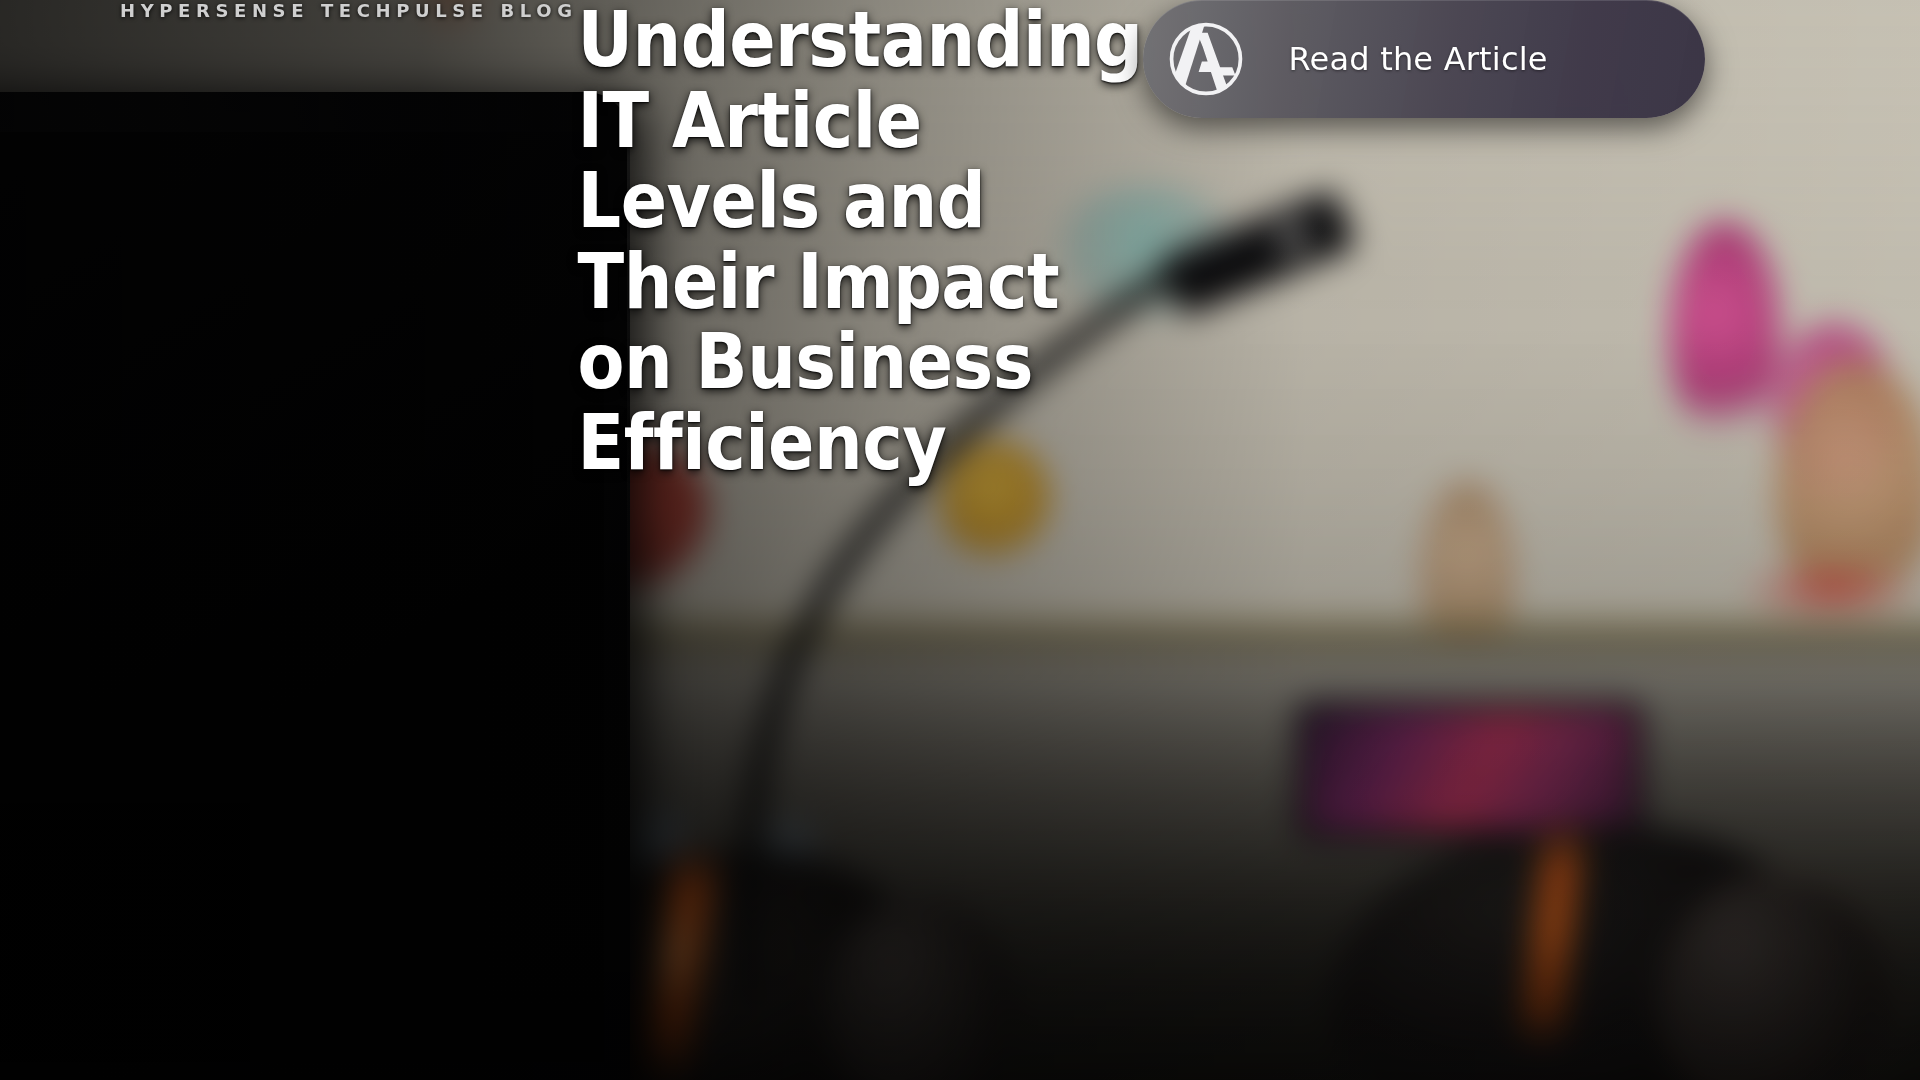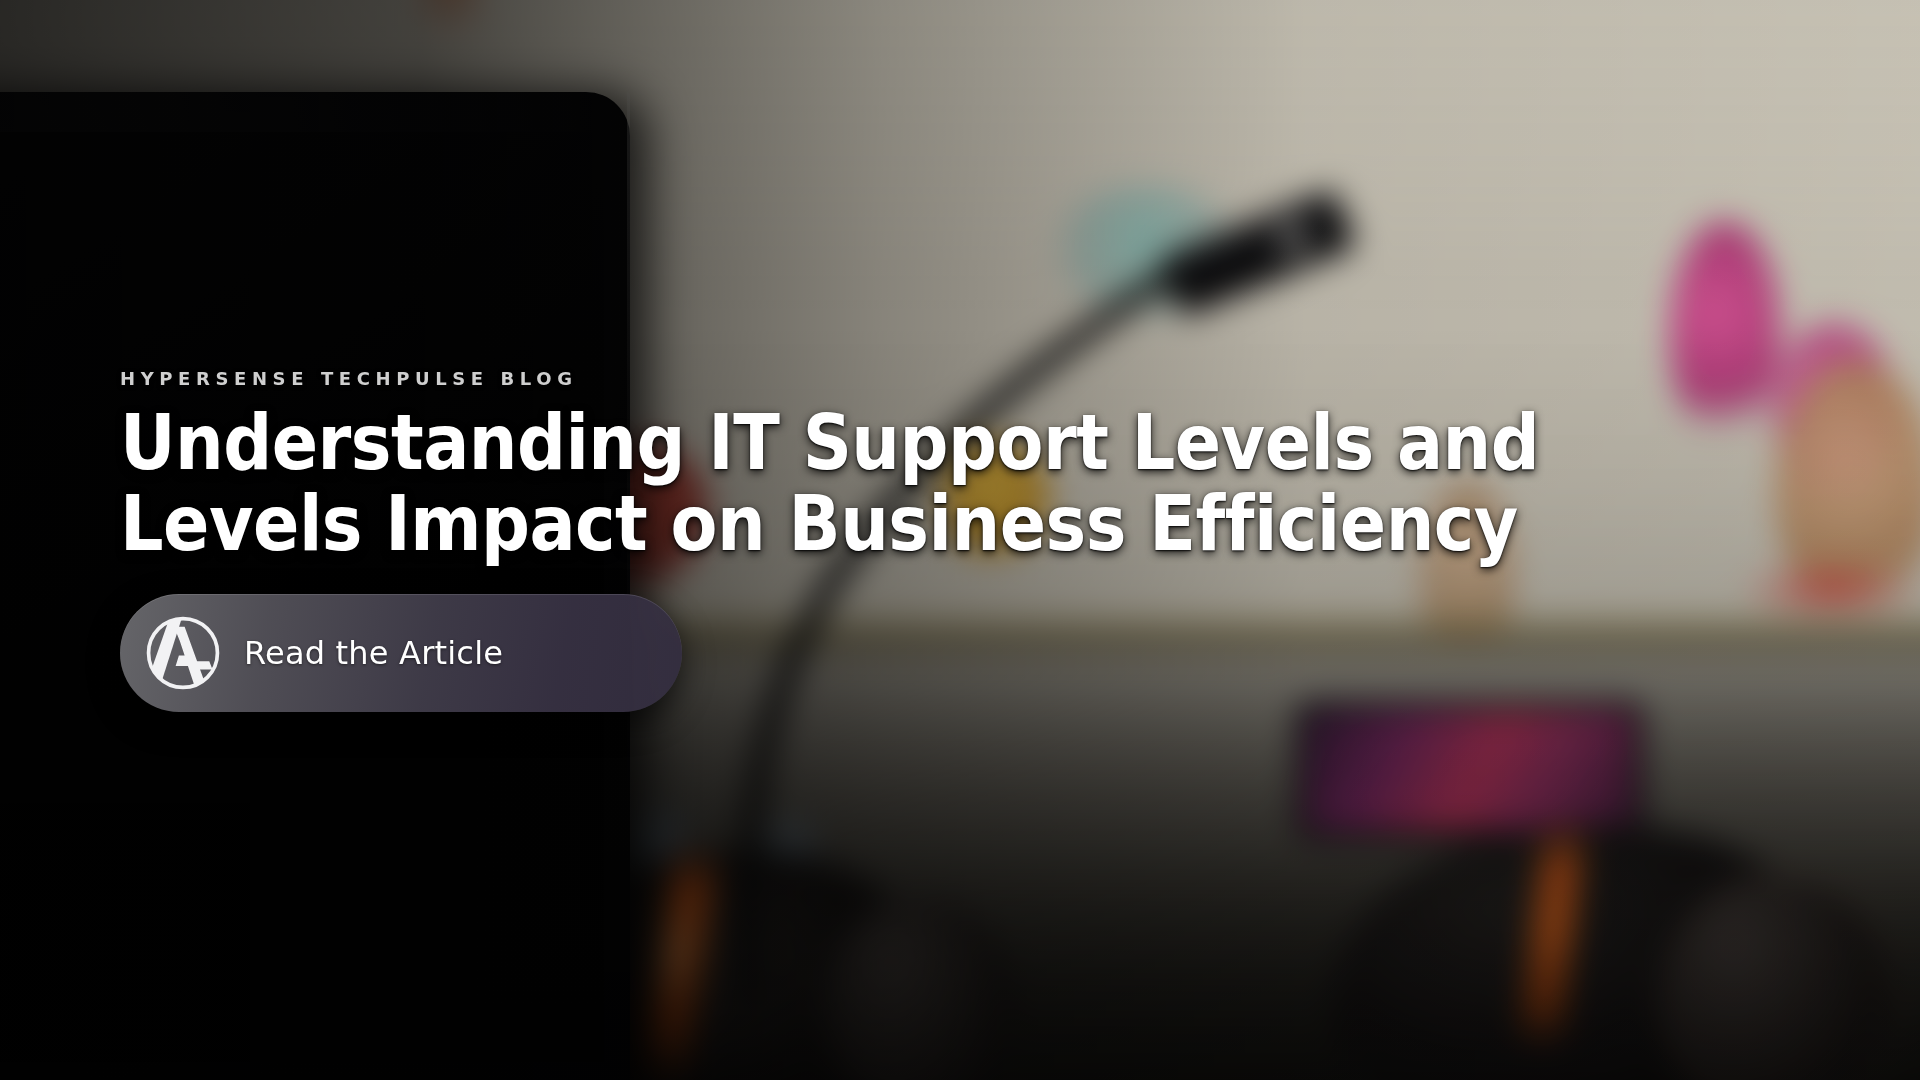--- a/index.html
+++ b/index.html
@@ -181,21 +181,21 @@
     background:
       linear-gradient(90deg, rgba(0,0,0,.82) 0%, rgba(0,0,0,.70) 22%, rgba(0,0,0,.38) 46%, rgba(0,0,0,.16) 68%, rgba(0,0,0,.12) 100%),
       linear-gradient(180deg, rgba(0,0,0,.05) 0%, rgba(0,0,0,0) 30%, rgba(0,0,0,.18) 78%, rgba(0,0,0,.40) 100%);
   }
 
   
   .content {
     position:absolute;
     left:120px; top:0;
     width:1500px; height:1080px;
-    display:flex; flex-direction:column; justify-content:center;
+    display:flex; flex-direction:row; justify-content:flex-start;
   }
 
   .eyebrow {
     font-family:"DejaVu Sans", sans-serif;
     font-size:18px;
     font-weight:600;
     letter-spacing:5.6px;
     color:#cfcfcf;
     text-transform:uppercase;
     margin-bottom:14px;
@@ -224,21 +224,21 @@
     color:#f0efed;
     max-width:1390px;
     text-shadow:0 2px 7px rgba(0,0,0,.85);
     margin-bottom:76px;
   }
 
   
   .cta {
     display:inline-flex;
     align-items:center;
-    gap:20px;
+    gap:42px;
     width:562px;
     height:118px;
     padding:0 30px 0 22px;
     border:none;
     border-radius:59px;
     cursor:pointer;
     background:linear-gradient(100deg,
       rgba(110,110,114,.92) 0%,
       rgba(86,84,92,.92) 26%,
       rgba(66,62,76,.93) 55%,
@@ -320,21 +320,21 @@
     <div class="laptop-inner"></div>
     <div class="laptop-edge-hl"></div>
   </div>
 
   <div class="scrim"></div>
 
   <div class="content">
 
     <div class="eyebrow">HYPERSENSE TECHPULSE BLOG</div>
 
-    <h1 class="headline">Understanding IT Support Levels and Levels Impact on Business Efficiency</h1>
+    <h1 class="headline">Understanding IT Article Levels and Their Impact on Business Efficiency</h1>
 
 
     <div>
       <button class="cta" type="button">
         <span class="cta-logo">
           <svg viewBox="0 0 100 100" width="82" height="82" aria-hidden="true">
             <defs>
               <clipPath id="logoClip">
                   <circle cx="50" cy="50" r="42"></circle>
                 </clipPath>

